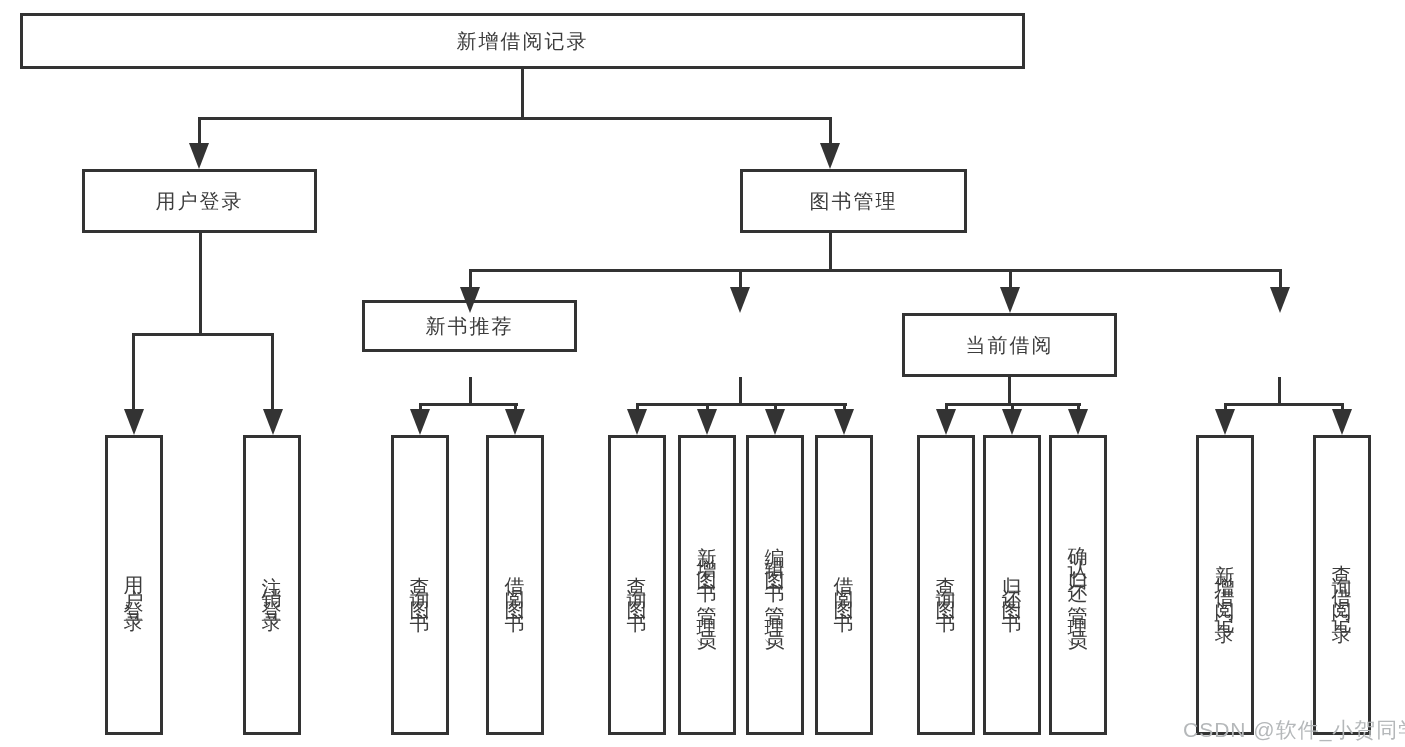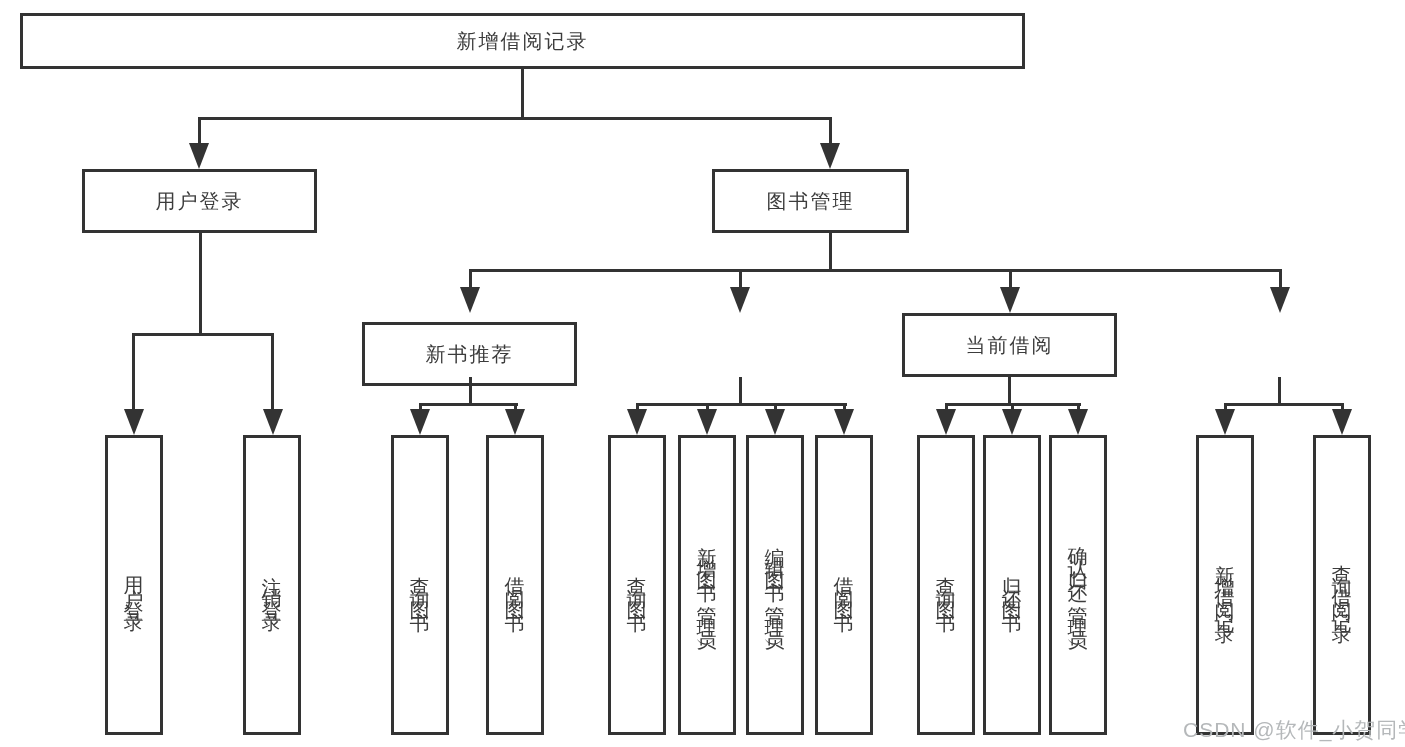--- a/index.html
+++ b/index.html
@@ -30,23 +30,23 @@
   }
 </style>
 </head>
 <body>
 
 <div class="canvas">
 
   <div class="node" style="left:20px;top:13px;width:1005px;height:56px">新增借阅记录</div>
 
   <div class="node" style="left:82px;top:169px;width:235px;height:64px">用户登录</div>
-  <div class="node" style="left:712px;top:169px;width:197px;height:64px">图书管理</div>
+  <div class="node" style="left:740px;top:169px;width:227px;height:64px">图书管理</div>
 
-  <div class="node" style="left:362px;top:322px;width:215px;height:64px">新书推荐</div>
+  <div class="node" style="left:362px;top:300px;width:215px;height:52px">新书推荐</div>
   <div class="node" style="left:902px;top:313px;width:215px;height:64px">当前借阅</div>
 
   <div class="node" style="left:105px;top:435px;width:58px;height:300px">
     <span class="vtext">用户登录</span>
   </div>
   <div class="node" style="left:243px;top:435px;width:58px;height:300px">
     <span class="vtext">注销登录</span>
   </div>
 
   <div class="node" style="left:391px;top:435px;width:58px;height:300px">

